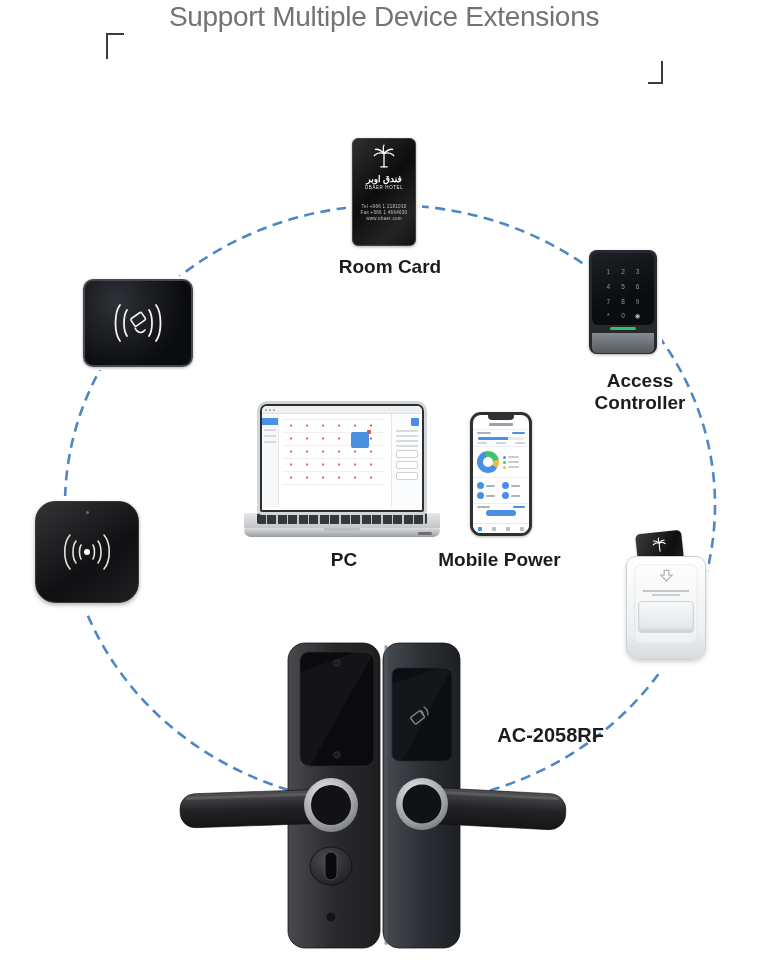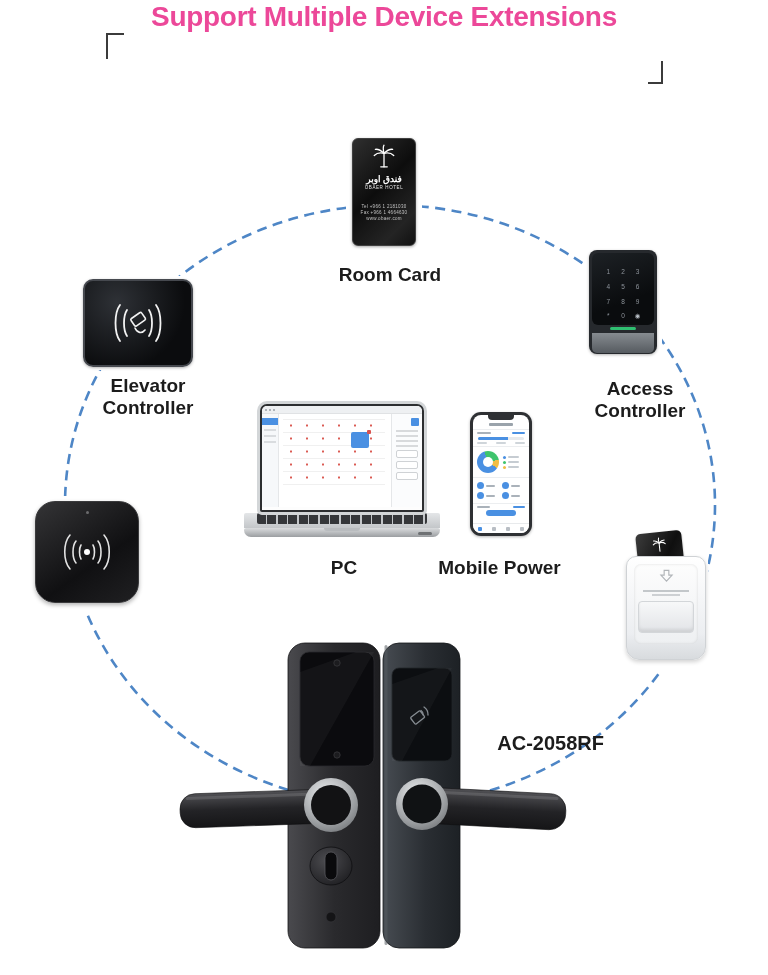--- a/index.html
+++ b/index.html
@@ -1,28 +1,28 @@
 <!DOCTYPE html>
 <html><head>
 <meta charset="utf-8">
 <style>
   html,body{margin:0;padding:0;background:#fff;}
   #canvas{position:relative;width:768px;height:975px;background:#fff;overflow:hidden;
           font-family:"Liberation Sans",sans-serif;}
   .abs{position:absolute;}
   
-  #title{left:0;top:48;width:768px;text-align:center;font-size:28px;font-weight:bold;
-         letter-spacing:-0.3px;color:#ec4899;line-height:34px;}
+  #title{left:0;top:48;width:768px;text-align:center;font-size:28px;font-weight:normal;
+         letter-spacing:-0.3px;color:#737373;line-height:34px;}
   .bracket-tl{left:106px;top:33px;width:16px;height:24px;border-left:2px solid #3b3b3b;border-top:2px solid #3b3b3b;}
   .bracket-br{left:648px;top:61px;width:13px;height:21px;border-right:2px solid #3b3b3b;border-bottom:2px solid #3b3b3b;}
   
   #connector{left:0;top:0;z-index:0;}
   
   .photo{background:#fff;z-index:1;}
-  .dev-label{z-index:3;font-size:19px;font-weight:600;color:#1c1c1c;text-align:center;margin-top:8px;}
+  .dev-label{z-index:3;font-size:19px;font-weight:600;color:#1c1c1c;text-align:center;}
   
   .card-body{width:62px;height:106px;margin:4px auto 0;border-radius:6px;border:1px solid #404040;
      background:linear-gradient(135deg,#2f2f2f 0%,#0d0d0d 45%,#242424 80%,#111 100%);
      box-shadow:0 1px 3px rgba(0,0,0,.35);color:#fff;text-align:center;overflow:hidden;}
   .card-arabic{font-size:9px;font-weight:bold;line-height:10px;margin-top:2px;}
   .card-name{font-size:4.5px;letter-spacing:.6px;color:#e8e8e8;margin-top:1px;}
   .card-contact{margin-top:14px;font-size:4.5px;line-height:6px;color:#c2c2c2;letter-spacing:.3px;}
   
   .ac-dev{width:68px;height:104px;margin:2px auto 0;border-radius:8px;background:#26292d;
       padding:3px;box-sizing:border-box;box-shadow:0 1px 3px rgba(0,0,0,.3);}
@@ -174,21 +174,20 @@
           <path d="M14,4 C8,12 8,32 14,40"></path>
             <path d="M21,9 C17,15 17,29 21,35"></path>
           <path d="M43,9 C47,15 47,29 43,35"></path>
             <path d="M50,4 C56,12 56,32 50,40"></path>
         </g>
         <rect x="26" y="14" width="13" height="9" rx="1.5" transform="rotate(-35 32 19)" fill="none" stroke="#f2f2f2" stroke-width="1.6"></rect>
         <path d="M29,27 c2,5 7,6 10,2" fill="none" stroke="#f2f2f2" stroke-width="1.6" stroke-linecap="round"></path>
       </svg>
     </div>
   </div>
-  <div class="abs dev-label" style="left:68px;top:367px;width:160px;">Elevator Controller</div>
 
   <div class="abs photo" style="left:28px;top:496px;width:118px;height:116px;">
     <div class="ce-dev">
       <i class="ce-led"></i>
       <svg width="70" height="46" viewBox="0 0 70 46">
         <g stroke="#e3e3e3" fill="none" stroke-width="1.6" stroke-linecap="round">
           <path d="M18,6 C11,14 11,32 18,40"></path>
             <path d="M24,12 C20,17 20,29 24,34"></path>
             <path d="M29,16 C27,19 27,27 29,30"></path>
           <path d="M52,6 C59,14 59,32 52,40"></path>

